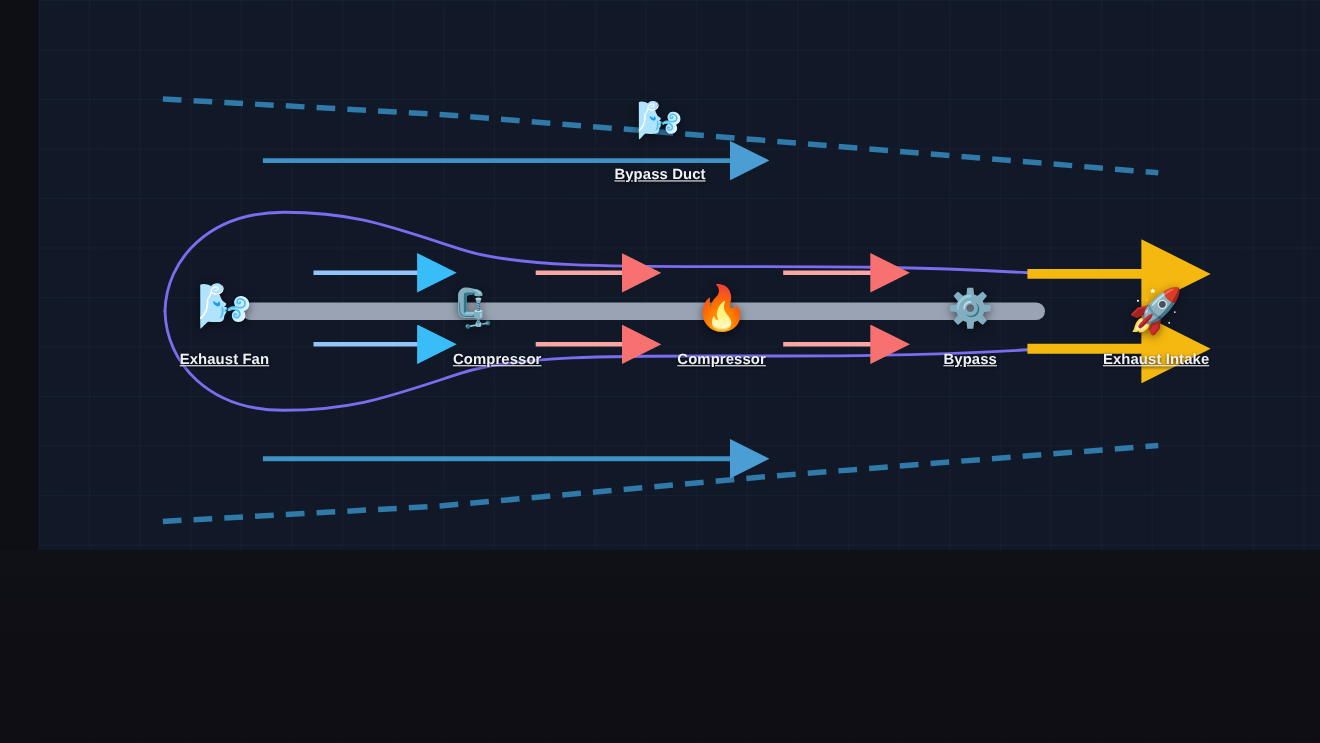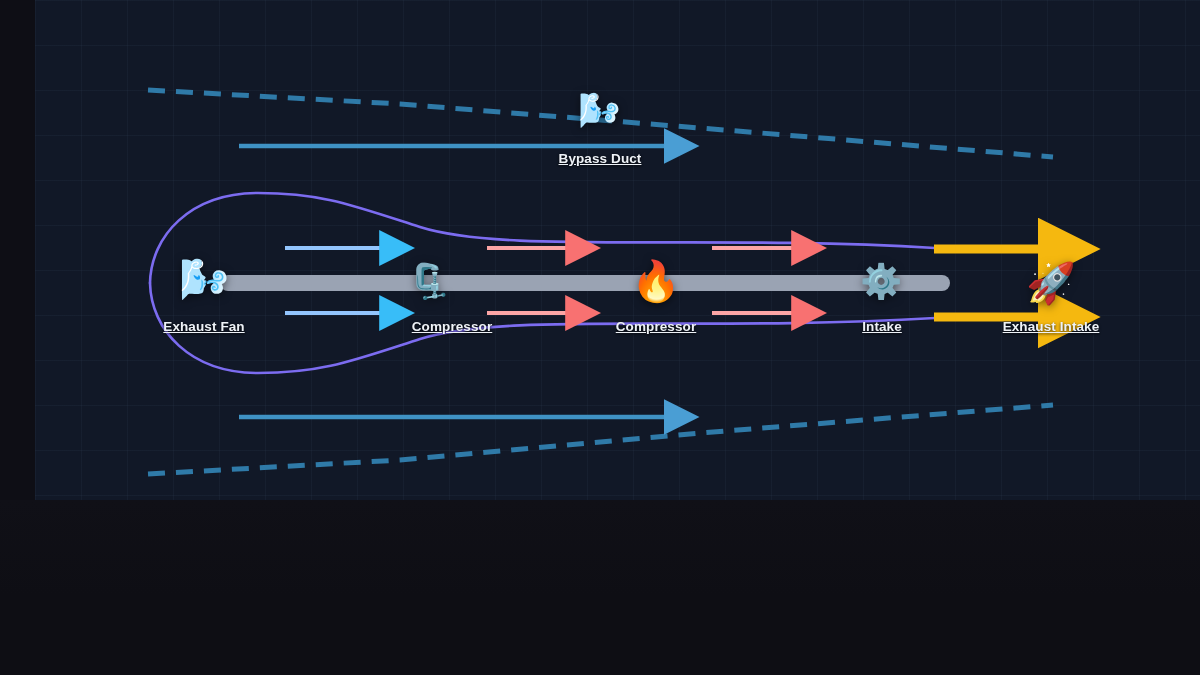--- a/index.html
+++ b/index.html
@@ -118,21 +118,21 @@
 <div class="node-emoji" style="left:204px;top:279px">🌬️</div>
 <div class="node-emoji small" style="left:430px;top:281px">🗜️</div>
 <div class="node-emoji" style="left:656px;top:281px">🔥</div>
 <div class="node-emoji small" style="left:882px;top:281px">⚙️</div>
 <div class="node-emoji" style="left:1051px;top:283px">🚀</div>
 <div class="node-emoji small" style="left:600px;top:110px">🌬️</div>
 
 <div class="node-label" style="left:204px;top:319px">Exhaust Fan</div>
 <div class="node-label" style="left:452px;top:319px">Compressor</div>
 <div class="node-label" style="left:656px;top:319px">Compressor</div>
-<div class="node-label" style="left:882px;top:319px">Intake</div>
+<div class="node-label" style="left:882px;top:319px">Bypass</div>
 <div class="node-label" style="left:1051px;top:319px">Exhaust Intake</div>
 <div class="node-label" style="left:600px;top:151px">Bypass Duct</div>
 
 <div id="bottomfade"></div>
 <div id="bottomfade2"></div>
 
 <div id="footer">
   
 
   

